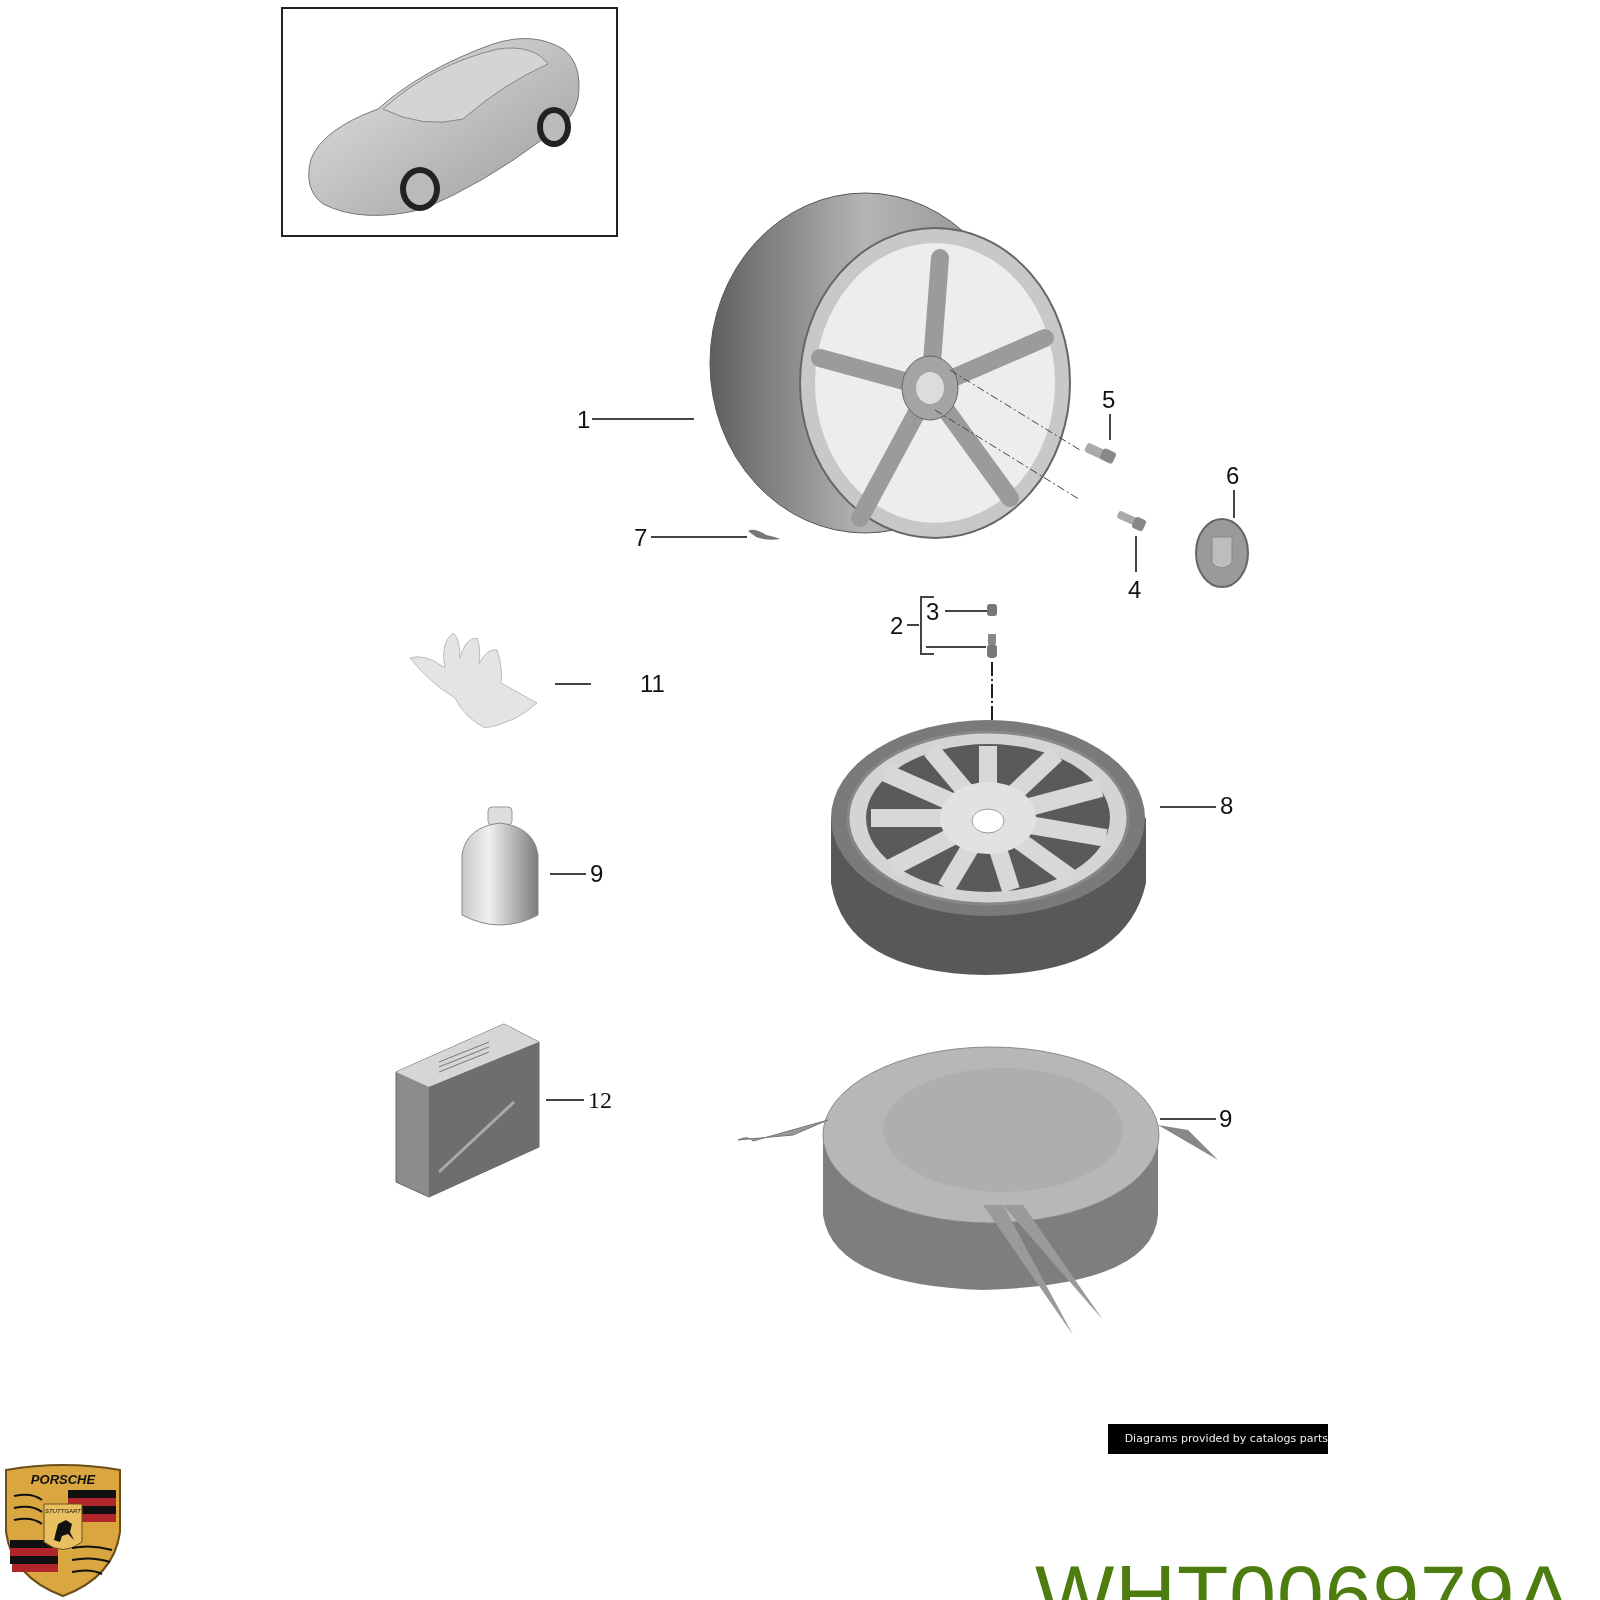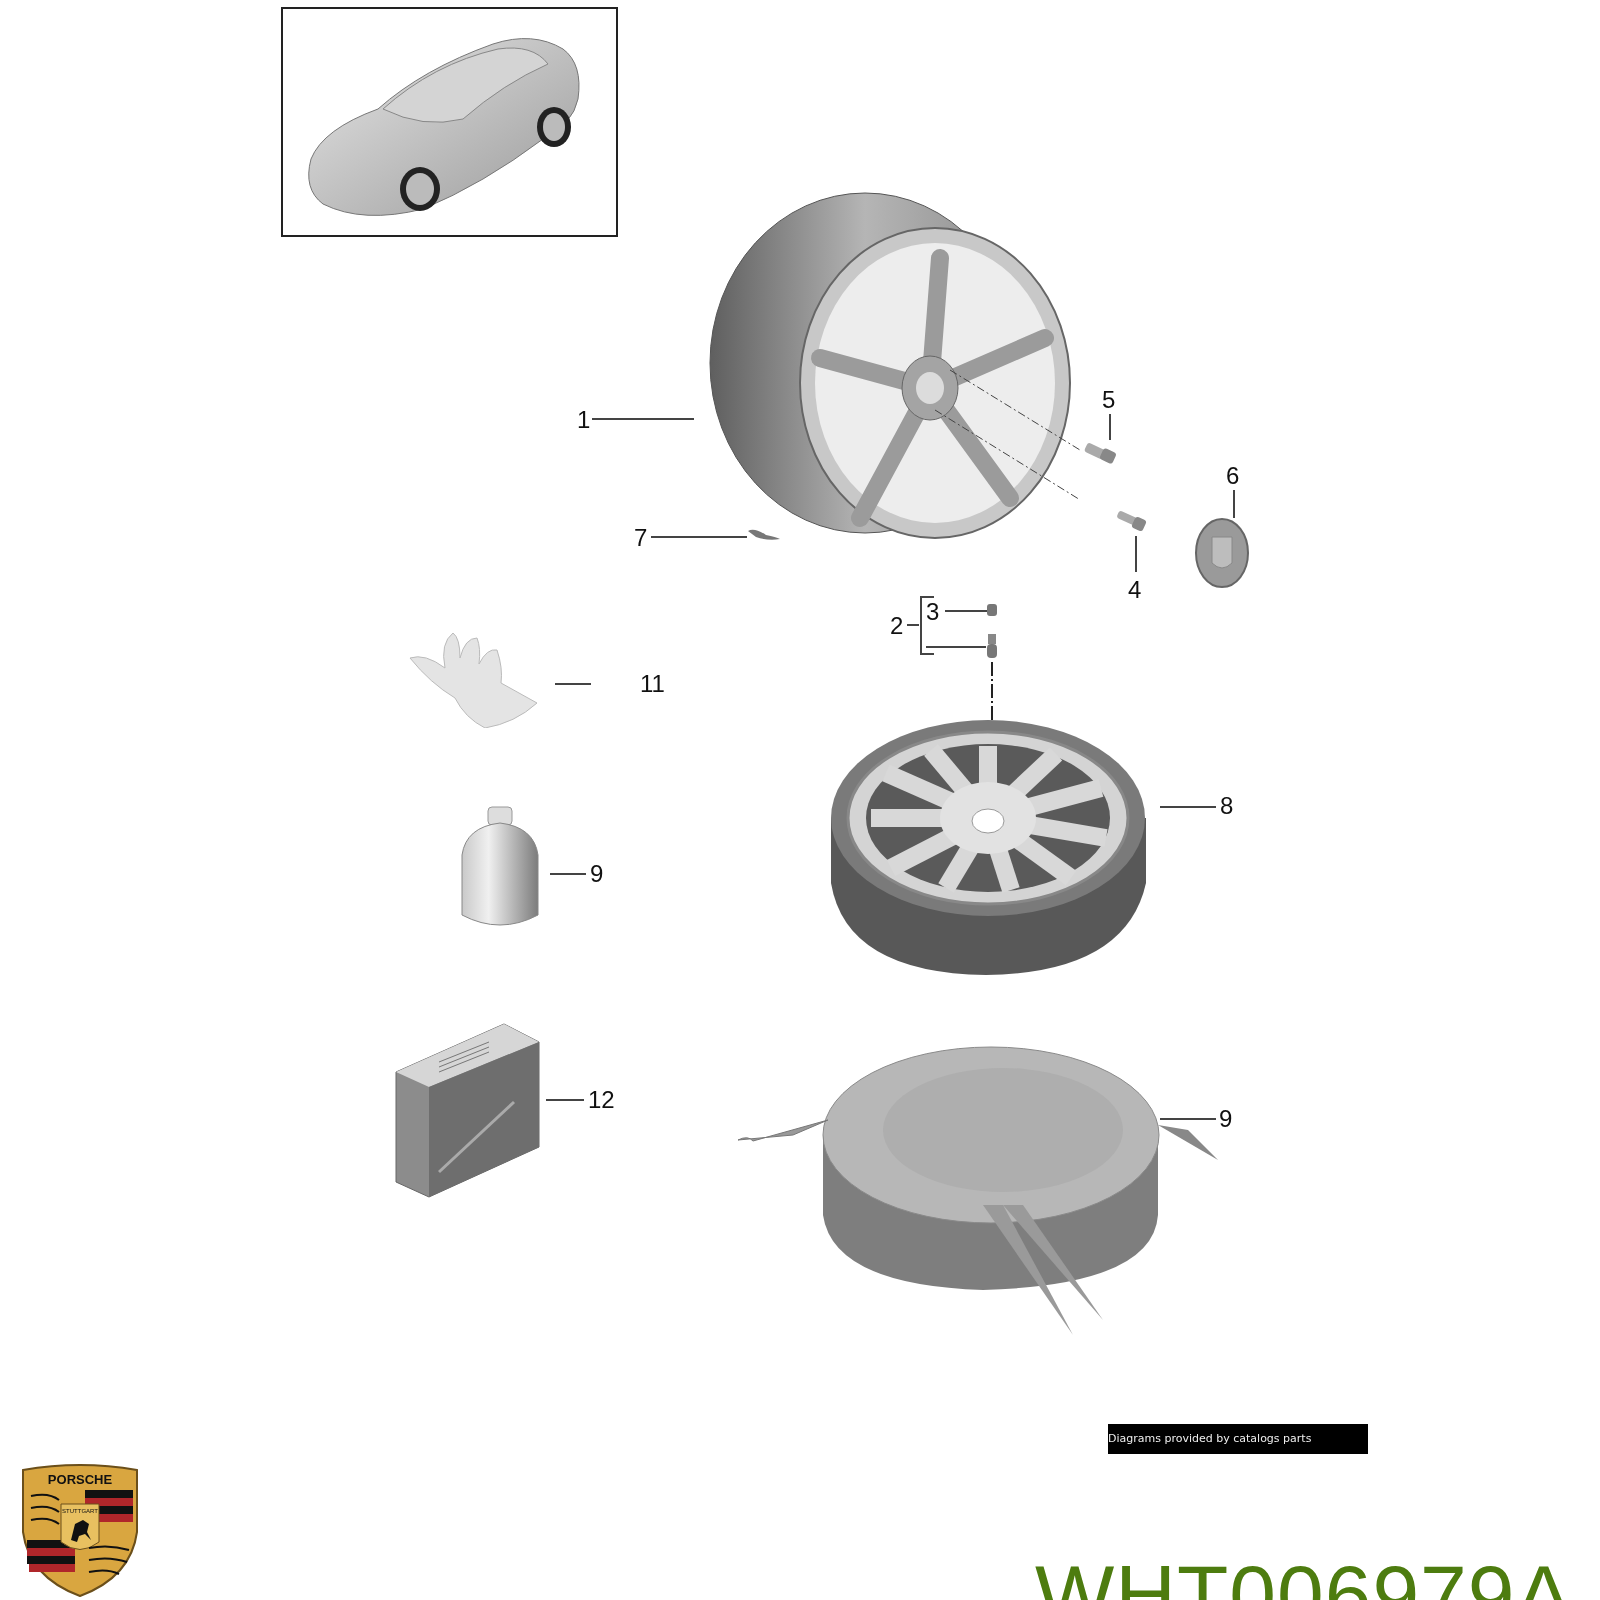--- a/index.html
+++ b/index.html
@@ -3,24 +3,24 @@
 <meta charset="utf-8">
 <style>
   html, body { margin:0; padding:0; background:#ffffff; }
   body { width:1600px; height:1600px; position:relative; overflow:hidden;
          font-family:"Liberation Sans", sans-serif; color:#111; }
   .abs { position:absolute; }
   .callout { position:absolute; font-size:24px; line-height:24px; color:#111; }
   .leader { position:absolute; background:#444; height:2px; }
   .vleader { position:absolute; background:#444; width:2px; }
   #thumb { left:281px; top:7px; width:337px; height:230px; border:2px solid #222; box-sizing:border-box; background:#fff; }
-  #banner { left:1108px; top:1424px; width:260px; height:30px; background:#000; color:#eee;
-            font-family:"DejaVu Sans", sans-serif; font-size:11px; line-height:30px; text-align:left; }
+  #banner { left:1108px; top:1424px; width:220px; height:30px; background:#000; color:#eee;
+            font-family:"DejaVu Sans", sans-serif; font-size:11px; line-height:30px; text-align:right; }
   #partnum { left:1035px; top:1550px; font-size:84px; line-height:90px; letter-spacing:1px; color:#4d7c0f; }
-  #logo { left:19px; top:1462px; width:122px; height:136px; }
+  #logo { left:2px; top:1462px; width:122px; height:136px;font-style:italic; }
   svg { display:block; }
 </style>
 </head>
 <body>
 
 <div id="thumb" class="abs">
   <svg width="333" height="226" viewBox="0 0 333 226">
     <defs>
       <linearGradient id="carg" x1="0" y1="0" x2="1" y2="1">
         <stop offset="0" stop-color="#e6e6e6"></stop>
@@ -197,21 +197,21 @@
 
 <span class="callout" style="left:590px;top:862px;">9</span>
 <div class="leader" style="left:550px;top:873px;width:36px;"></div>
 
 <span class="callout" style="left:1219px;top:1107px;">9</span>
 <div class="leader" style="left:1160px;top:1118px;width:56px;"></div>
 
 <span class="callout" style="left:596px;top:672px;margin-left:44px;">11</span>
 <div class="leader" style="left:555px;top:683px;width:36px;"></div>
 
-<span class="callout" style="left:588px;top:1088px;">12</span>
+<span class="callout" style="left:588px;top:1088px;font-family:Liberation Serif, serif;">12</span>
 <div class="leader" style="left:546px;top:1099px;width:38px;"></div>
 
 <div id="banner" class="abs">Diagrams provided by catalogs parts</div>
 
 <div id="partnum" class="abs">WHT006979A</div>
 
 <div id="logo" class="abs">
   <svg width="122" height="136" viewBox="0 0 122 136">
     <path d="M4 8 Q61 -2 118 8 L118 70 Q112 115 61 134 Q10 115 4 70 Z" fill="#d9a640" stroke="#6b4f1a" stroke-width="2"></path>
     <rect x="6" y="10" width="110" height="14" fill="#d9a640"></rect>

